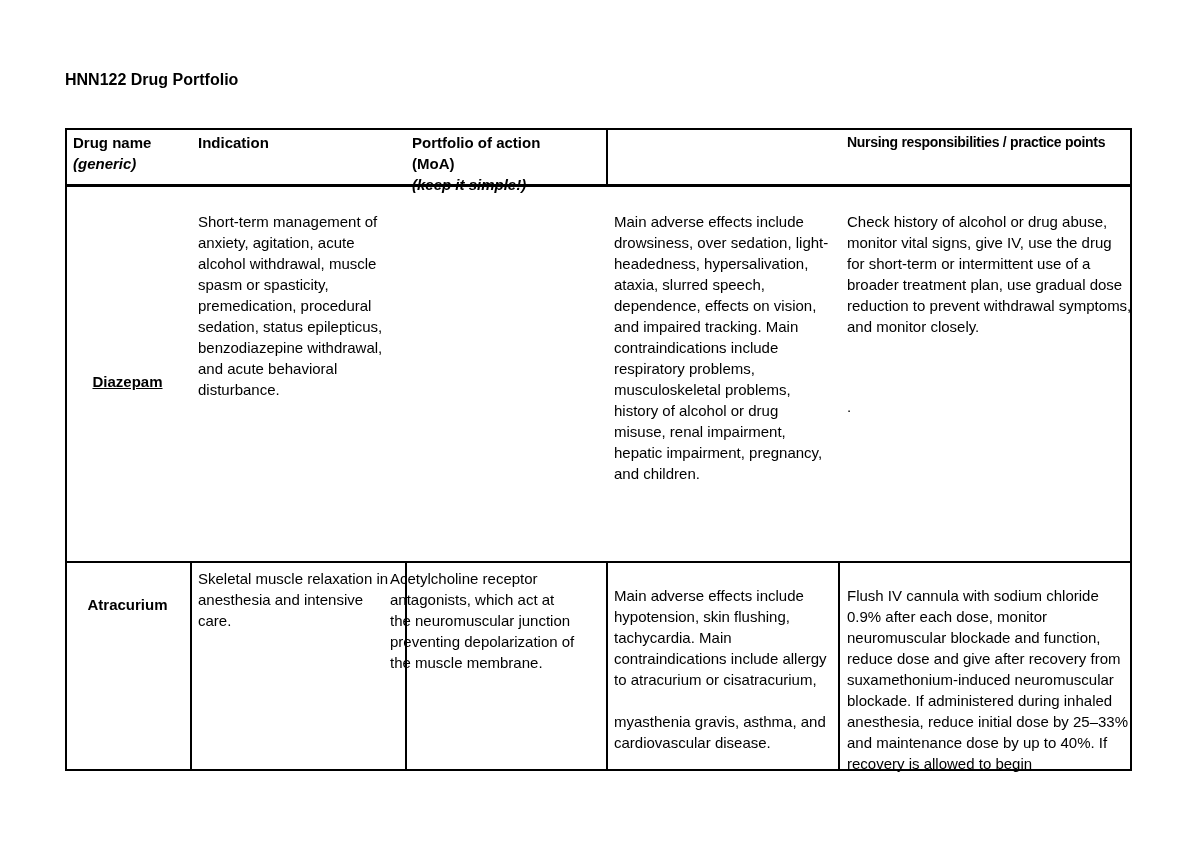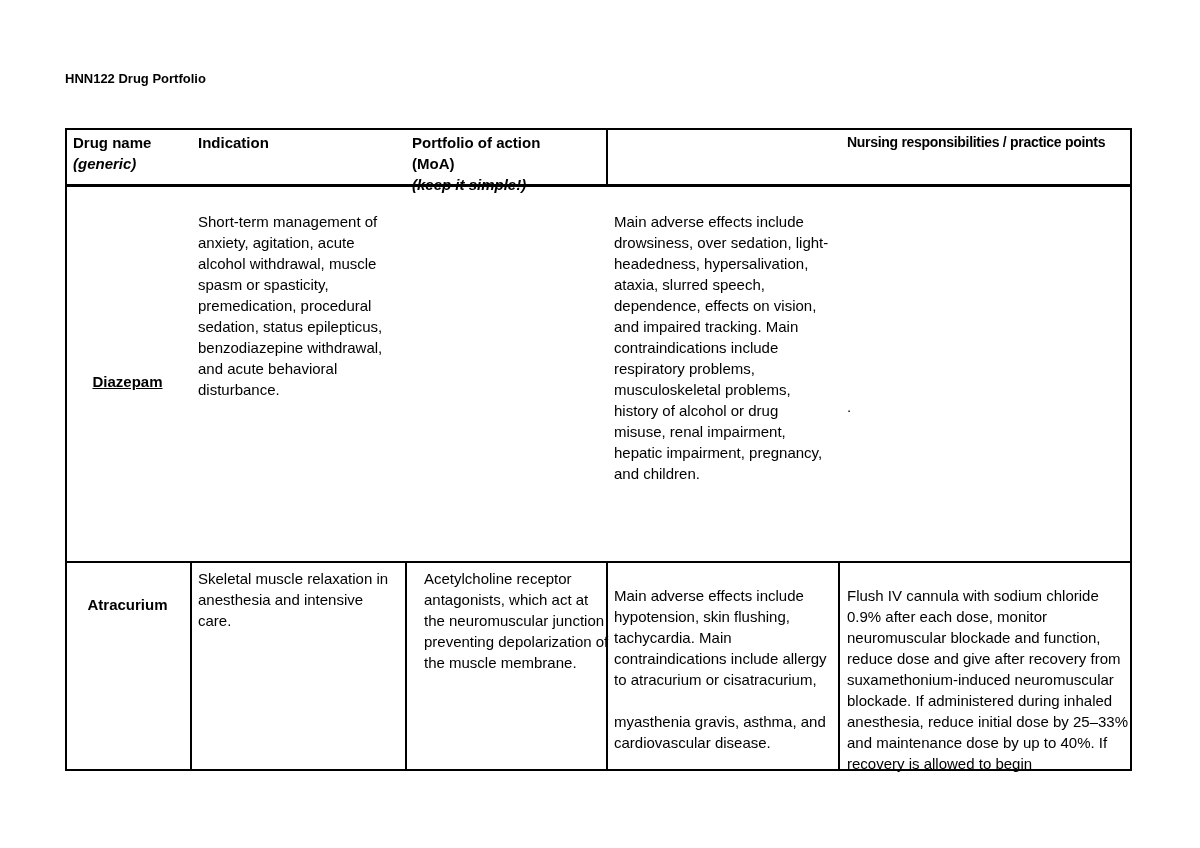--- a/index.html
+++ b/index.html
@@ -1,18 +1,18 @@
 <!DOCTYPE html>
 <html><head>
 <meta charset="utf-8">
 <style>
   html,body{margin:0;padding:0;background:#ffffff;}
   .page{position:relative;width:1200px;height:848px;background:#ffffff;overflow:hidden;
         font-family:"Liberation Sans",sans-serif;color:#000;}
-  .title{position:absolute;left:65px;top:71px;font-size:13px;font-weight:bold;}
+  .title{position:absolute;left:65px;top:71px;font-size:16px;font-weight:bold;}
   .hl{position:absolute;left:65px;width:1067px;height:2px;background:#000;}
   .hl.thick{height:3px;}
   .vl{position:absolute;width:2px;background:#000;}
   .cell{position:absolute;font-size:15px;line-height:21px;white-space:normal;}
   .bold{font-weight:bold;}
   .italic{font-style:italic;}
   .center{text-align:center;}
   .tight{font-size:14px;letter-spacing:-0.3px;white-space:nowrap;}
 </style>
 </head>
@@ -42,24 +42,25 @@
   <div class="cell bold" style="left:412px;top:132px;width:190px;">
     <div>Portfolio of action</div>
     <div>(MoA)</div>
     <div class="italic">(keep it simple!)</div>
   </div>
   <div class="cell bold tight" style="left:847px;top:132px;width:285px;">Nursing responsibilities / practice points</div>
 
   <div class="cell bold center" style="left:65px;top:371px;width:125px;text-decoration:underline;">Diazepam</div>
   <div class="cell" style="left:198px;top:211px;width:196px;">Short-term management of anxiety, agitation, acute alcohol withdrawal, muscle spasm or spasticity, premedication, procedural sedation, status epilepticus, benzodiazepine withdrawal, and acute behavioral disturbance.</div>
   <div class="cell" style="left:614px;top:211px;width:220px;">Main adverse effects include drowsiness, over sedation, light-headedness, hypersalivation, ataxia, slurred speech, dependence, effects on vision, and impaired tracking. Main contraindications include respiratory problems, musculoskeletal problems, history of alcohol or drug misuse, renal impairment, hepatic impairment, pregnancy, and children.</div>
+  <div class="cell" style="left:847px;top:211px;width:286px;">Check history of alcohol or drug abuse, monitor vital signs, give IV, use the drug for short-term or intermittent use of a broader treatment plan, use gradual dose reduction to prevent withdrawal symptoms, and monitor closely.</div>
   <div class="cell" style="left:847px;top:396px;width:286px;">.</div>
 
   <div class="cell bold center" style="left:65px;top:594px;width:125px;">Atracurium</div>
   <div class="cell" style="left:198px;top:568px;width:200px;">Skeletal muscle relaxation in anesthesia and intensive care.</div>
-  <div class="cell" style="left:424px;top:568px;width:188px;">Acetylcholine receptor antagonists, which act at the neuromuscular junction preventing depolarization of the muscle membrane.</div>
+  <div class="cell" style="left:390px;top:568px;width:188px;">Acetylcholine receptor antagonists, which act at the neuromuscular junction preventing depolarization of the muscle membrane.</div>
   <div class="cell" style="left:614px;top:585px;width:220px;">
     <div>Main adverse effects include hypotension, skin flushing, tachycardia. Main contraindications include allergy to atracurium or cisatracurium,</div>
     <div style="margin-top:21px;">myasthenia gravis, asthma, and cardiovascular disease.</div>
   </div>
   <div class="cell" style="left:847px;top:585px;width:286px;">Flush IV cannula with sodium chloride 0.9% after each dose, monitor neuromuscular blockade and function, reduce dose and give after recovery from suxamethonium-induced neuromuscular blockade. If administered during inhaled anesthesia, reduce initial dose by 25–33% and maintenance dose by up to 40%. If recovery is allowed to begin</div>
 
 </div>
 
 </body></html>

